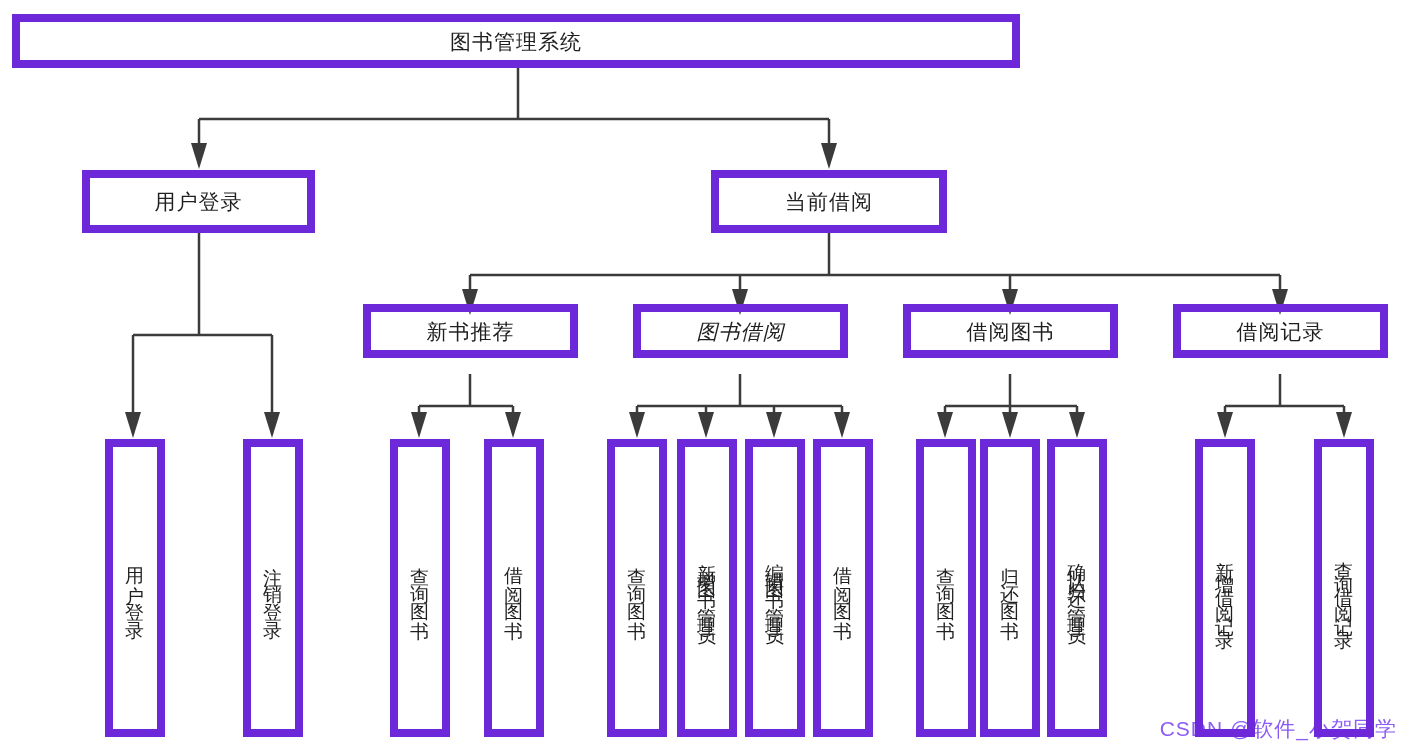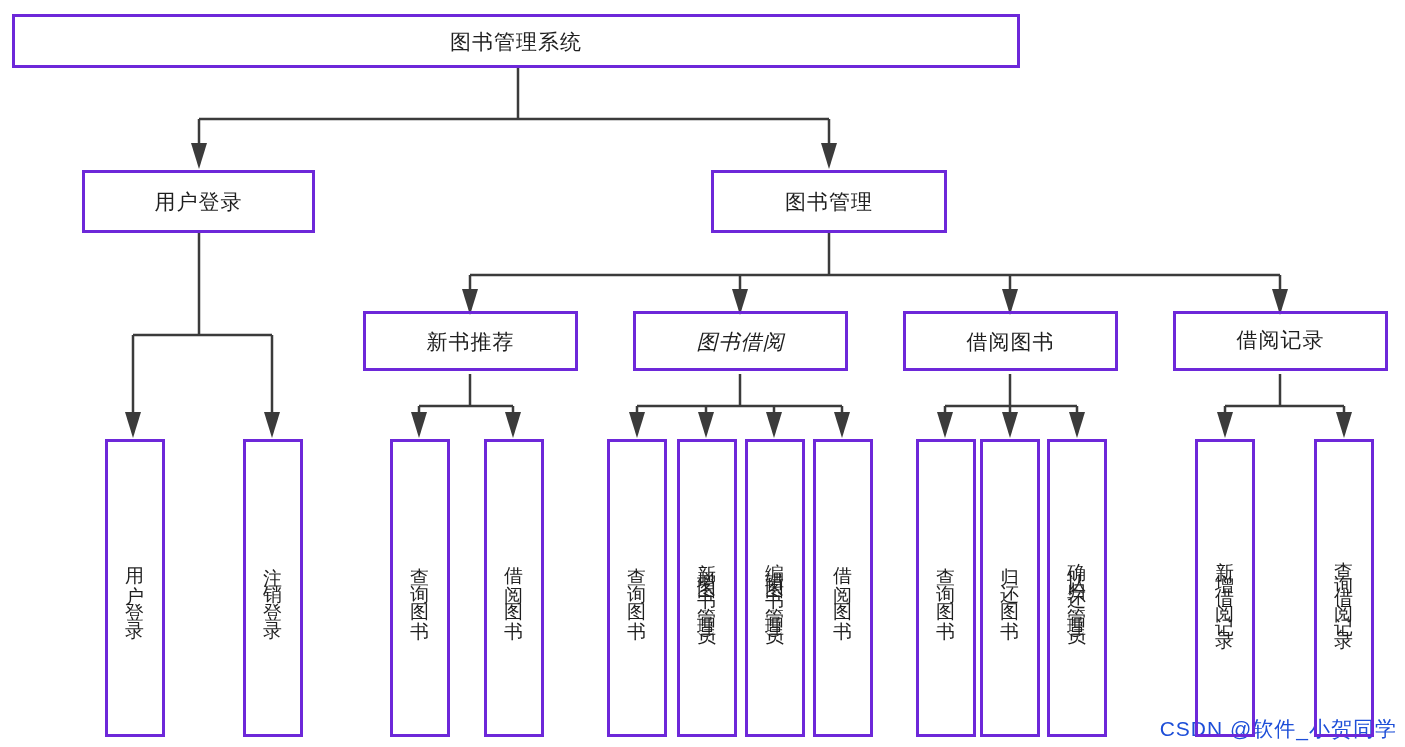--- a/index.html
+++ b/index.html
@@ -10,55 +10,55 @@
     font-family:"Liberation Sans","DejaVu Sans",sans-serif;
     overflow:hidden;
   }
   .connectors{
     position:absolute;left:0;top:0;width:1405px;height:747px;
     z-index:1;
   }
   .node{
     position:absolute;
     box-sizing:border-box;
-    border:3px solid #6d28d9;
+    border:8px solid #6d28d9;
     background:transparent;
     display:flex;align-items:center;justify-content:center;
     color:#1f1f1f;
     z-index:2;
   }
   .node span{line-height:1;}
   .hnode{font-size:21px;letter-spacing:1px;}
   .root{left:12px;top:14px;width:1008px;height:54px;}
   .lvl2-a{left:82px;top:170px;width:233px;height:63px;}
   .lvl2-b{left:711px;top:170px;width:236px;height:63px;}
-  .lvl3{top:311px;height:60px;width:215px;}
+  .lvl3{top:304px;height:54px;width:215px;}
   .l3-0{left:363px;}
   .l3-1{left:633px;font-style:italic;}
   .l3-2{left:903px;}
-  .l3-3{left:1173px;font-family:Liberation Mono, monospace;}
+  .l3-3{left:1173px;}
   .leaf{top:439px;height:298px;width:60px;font-size:19px;}
   .leaf span{
     writing-mode:vertical-rl;
     text-orientation:mixed;
     line-height:1;
   }
   .lf-0{left:105px;}  .lf-1{left:243px;}
   .lf-2{left:390px;}  .lf-3{left:484px;}
   .lf-4{left:607px;}  .lf-5{left:677px;}
   .lf-6{left:745px;}  .lf-7{left:813px;}
   .lf-8{left:916px;}  .lf-9{left:980px;}
   .lf-10{left:1047px;}
   .lf-11{left:1195px;} .lf-12{left:1314px;}
   .watermark{
     position:absolute;
     right:8px;bottom:4px;
     z-index:0;
     font-size:21px;
-    color:#1d4ed8;
+    color:#8b5cf6;
     letter-spacing:1px;
     white-space:nowrap;
   }
 </style>
 </head>
 <body>
 
 <div class="canvas">
 
   <div class="watermark">CSDN @软件_小贺同学</div>
@@ -133,21 +133,21 @@
   </svg>
 
   <div class="node hnode root">
     <span>图书管理系统</span>
   </div>
 
   <div class="node hnode lvl2-a">
     <span>用户登录</span>
   </div>
   <div class="node hnode lvl2-b">
-    <span>图书管理</span>
+    <span>当前借阅</span>
   </div>
 
   <div class="node hnode lvl3 l3-0">
     <span>新书推荐</span>
   </div>
   <div class="node hnode lvl3 l3-1">
     <span>图书借阅</span>
   </div>
   <div class="node hnode lvl3 l3-2">
     <span>借阅图书</span>

